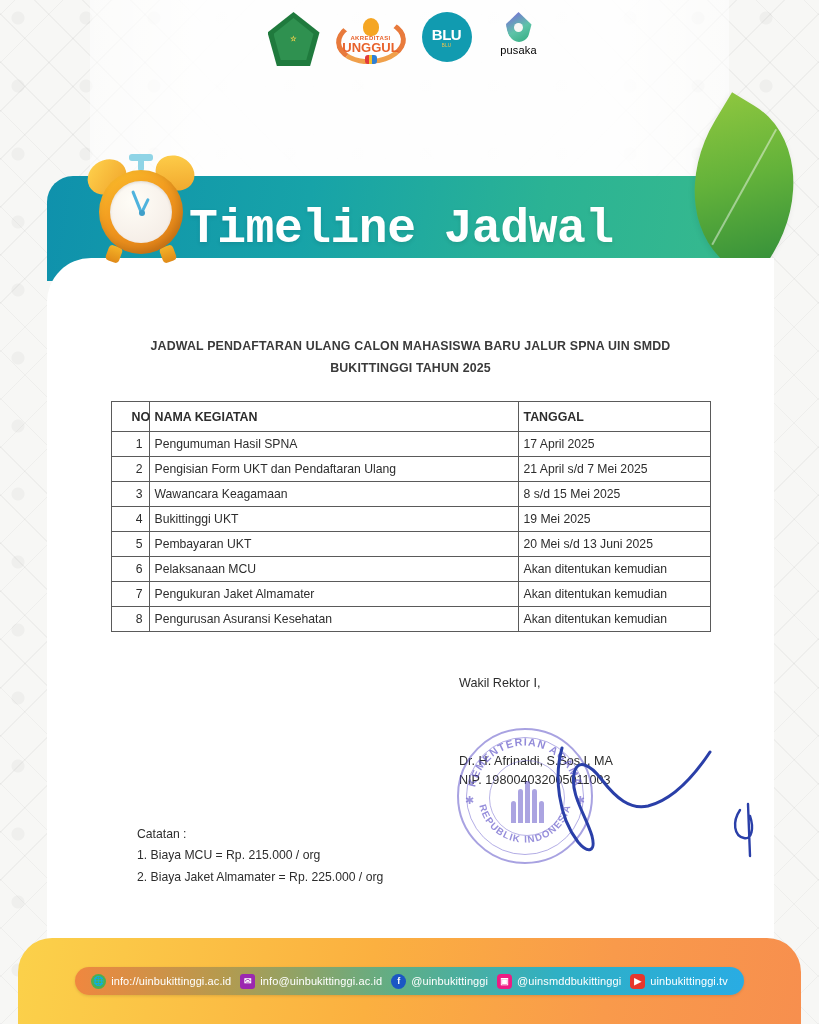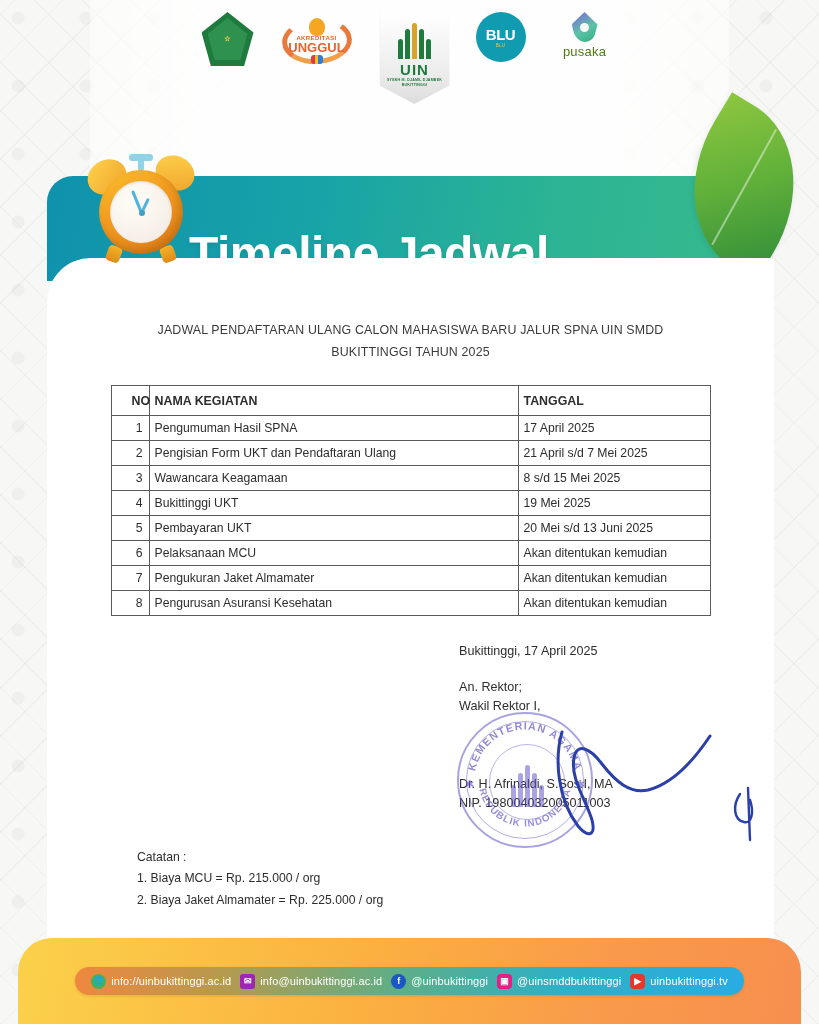--- a/index.html
+++ b/index.html
@@ -26,21 +26,21 @@
     position:absolute; left:90px; right:90px; top:0; bottom:0;
     background:linear-gradient(90deg, rgba(255,255,255,.55), rgba(255,255,255,.92) 18%, rgba(255,255,255,.92) 82%, rgba(255,255,255,.55));
     z-index:1;
   }
 
   
   .header-logos{
     position:absolute; top:0; left:0; width:100%;
     height:104px; z-index:6;
     display:flex; justify-content:center; align-items:flex-start;
-    gap:26px; padding-top:12px;
+    gap:14px; padding-top:12px;
   }
   .logo{ position:relative; }
 
   
   .logo-kemenag{ width:52px; height:56px; }
   .pent{
     width:52px;height:54px;background:#1f7a3d;
     clip-path:polygon(50% 0,100% 38%,82% 100%,18% 100%,0 38%);
     display:flex;align-items:center;justify-content:center;
   }
@@ -100,21 +100,21 @@
   .logo-pusaka{display:flex;flex-direction:column;align-items:center;gap:2px;width:66px;}
   .pusaka-mark{width:26px;height:30px;position:relative;}
   .pusaka-drop{
     position:absolute;inset:0;
     background:linear-gradient(150deg,#7d5fe0 0%,#5ec3a8 55%,#2fab7e 100%);
     border-radius:50% 50% 50% 50% / 38% 38% 62% 62%;
     clip-path:polygon(50% 0,100% 42%,82% 100%,18% 100%,0 42%);
   }
   .pusaka-hole{position:absolute;left:8px;top:11px;width:9px;height:9px;
     border-radius:50%;background:#f7f7f5;}
-  .pusaka-word{font-size:13px;color:#4d7c0f;letter-spacing:.2px;}
+  .pusaka-word{font-size:11px;color:#000000;letter-spacing:.2px;}
 
   
   .leaf{
     position:absolute; right:-6px; top:104px; width:150px; height:175px; z-index:5;
     pointer-events:none;
   }
   .leaf-body{
     position:absolute; left:10px; top:8px; width:118px; height:150px;
     background:linear-gradient(135deg,#8dc63f 0%,#63b23a 45%,#2f8c3a 100%);
     border-radius:0 78% 0 78%;
@@ -129,21 +129,21 @@
     content:""; position:absolute; left:50%; top:6%; width:1.6px; height:88%;
     background:rgba(255,255,255,.45); transform:translateX(-50%) rotate(-2deg);
   }
 
   
   .banner{
     position:absolute; left:47px; top:176px; width:683px; height:105px;
     background:linear-gradient(100deg,#0f91ac 0%,#17a3a8 38%,#2bb394 72%,#36b98e 100%);
     border-radius:26px 26px 0 0;
     z-index:4;
-    display:flex; align-items:flex-end;
+    display:flex; align-items:center;font-family:Liberation Mono, monospace;
   }
   .banner-title{
     color:#fff; font-size:48px; font-weight:bold; letter-spacing:-.5px;
     margin-left:142px; text-shadow:0 2px 4px rgba(0,0,0,.10);
   }
 
   
   .clock{ position:absolute; left:85px; top:148px; width:112px; height:116px; z-index:7; }
   .clk-bell{position:absolute;width:40px;height:34px;border-radius:50%;
     background:linear-gradient(150deg,#ffd24d,#f0a32a);}
@@ -170,22 +170,22 @@
   .clk-foot.r{right:22px;top:98px;transform:rotate(-20deg);}
 
   
   .card{
     position:absolute; left:47px; top:258px; width:727px; height:680px;
     background:#fff; border-radius:44px 0 0 0; z-index:5;
     padding:62px 0 0 0;
   }
 
   .doc-title{
-    text-align:center; font-size:12.4px; font-weight:normal; color:#3a3a3a;
-    line-height:1.75; letter-spacing:.15px; padding:0 70px;
+    text-align:center; font-size:12.4px; font-weight:bold; color:#3a3a3a;
+    line-height:1.75; letter-spacing:.15px; padding:0 70px;margin-top:16px;
   }
 
   
   .tbl-wrap{ margin:22px auto 0; width:600px; }
   table{ border-collapse:collapse; width:100%; table-layout:fixed; }
   table, th, td{ border:1.4px solid #5a5a5a; }
   th, td{
     font-size:12.2px; color:#2d2d2d; height:25px; padding:0 5px;
     font-weight:normal; vertical-align:middle;
   }
@@ -281,31 +281,20 @@
   </div>
 
   <div class="logo logo-akred">
     <div class="akred-wreath"></div>
     <div class="akred-top"></div>
     <div class="akred-t1">AKREDITASI</div>
     <div class="akred-t2">UNGGUL</div>
     <div class="akred-dot"></div>
   </div>
 
-  <div class="logo logo-uin">
-    <div class="uin-mark">
-        <i></i>
-        <i></i>
-        <i></i>
-        <i></i>
-        <i></i>
-      </div>
-    <div class="uin-word">UIN</div>
-    <div class="uin-sub">SYEKH M. DJAMIL DJAMBEK BUKITTINGGI</div>
-  </div>
 
   <div class="logo logo-blu">
     <div class="blu-t">BLU</div>
     <div class="blu-s">BLU</div>
   </div>
 
   <div class="logo logo-pusaka">
     <div class="pusaka-mark">
         <div class="pusaka-drop"></div>
         <div class="pusaka-hole"></div>
@@ -394,23 +383,21 @@
         <tr>
           <td class="c-no">8</td>
           <td class="c-act">Pengurusan Asuransi Kesehatan</td>
           <td class="c-date">Akan ditentukan kemudian</td>
         </tr>
       </tbody>
     </table>
   </div>
 
   <div class="sign-block">
-    <div>Bukittinggi, 17 April 2025</div>
     <div style="height:16px"></div>
-    <div>An. Rektor;</div>
     <div>Wakil Rektor I,</div>
     <div class="sig-gap"></div>
     <div class="sig-name">Dr. H. Afrinaldi, S.Sos.I, MA</div>
     <div class="sig-name">NIP. 198004032005011003</div>
 
     <div class="stamp">
       <div class="stamp-in">
           <i></i>
           <i></i>
           <i></i>

